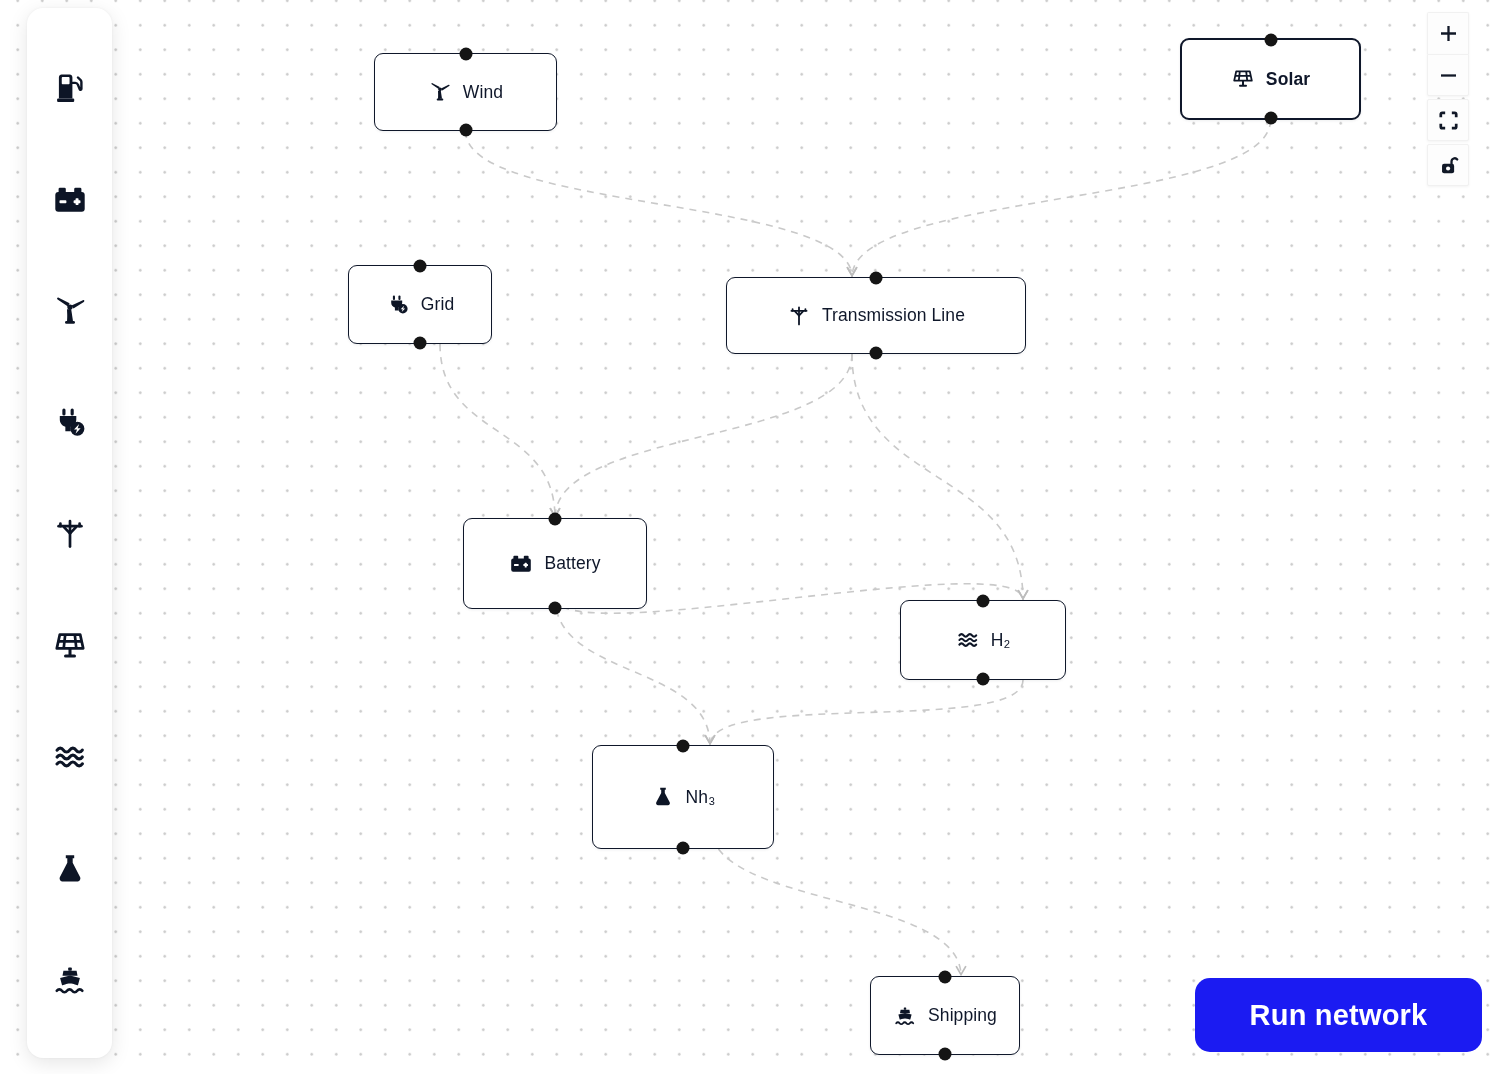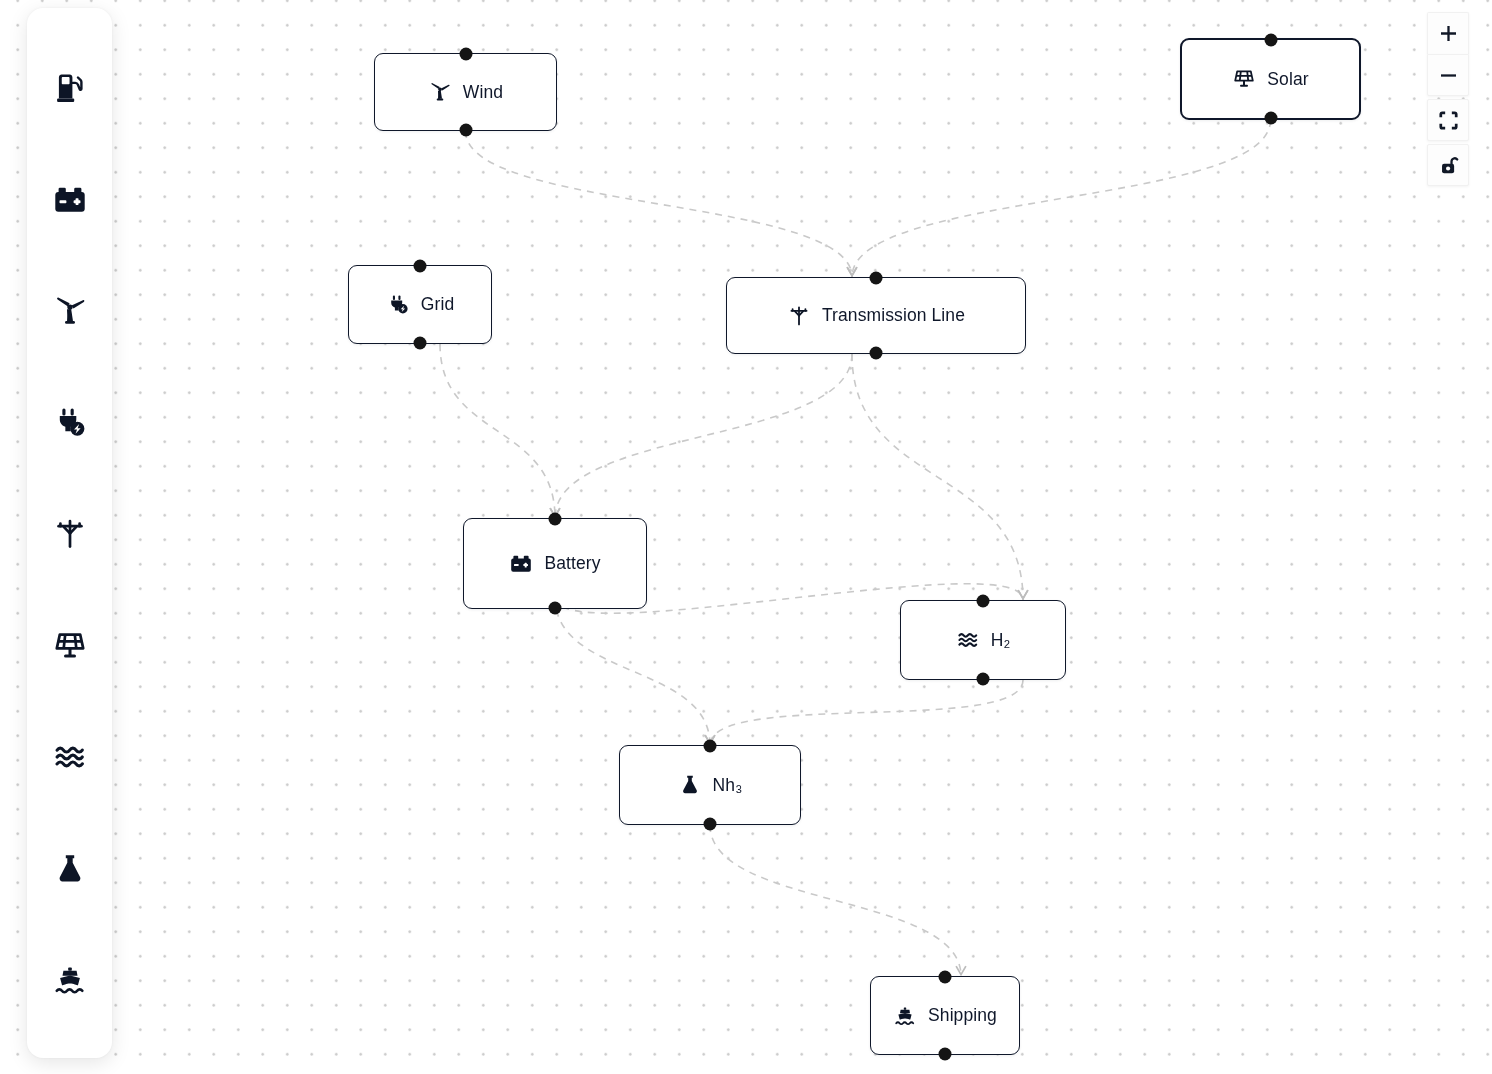--- a/index.html
+++ b/index.html
@@ -11,21 +11,21 @@
   .canvas { position:absolute; inset:0;
     background-image: radial-gradient(circle, #cbcbcb 1.25px, transparent 1.45px);
     background-size: 24.5px 24.5px; background-position: 128px 13px; text-align: center; }
   .edges { position:absolute; inset:0; width:100%; height:100%; }
 
   
   .node { position:absolute; background:#fff; border:1.5px solid #0f172a; border-radius:9px;
     display:flex; align-items:center; justify-content:center; gap:11px;
     font-size:17.5px; font-weight:500; color:#0f172a; cursor:grab;
     box-shadow:0 1px 3px rgba(15,23,42,.07); }
-  .node.selected { border-width:2.6px; }
+  .node.selected { border-width:2.6px;font-weight:bold; }
   .node .lbl { letter-spacing:.1px; }
   .handle { position:absolute; left:50%; top:0; transform:translate(-50%,-50%);
     width:13px; height:13px; border-radius:50%; background:#151515; cursor:crosshair; }
   .handle.b { top:100%; }
 
   
   .sidebar { position:absolute; left:27px; top:8px; width:85px; height:1050px;
     background:#fff; border-radius:16px;
     box-shadow:0 5px 20px rgba(0,0,0,.10), 0 0 3px rgba(0,0,0,.05);
     display:flex; flex-direction:column; align-items:center; justify-content:space-between;
@@ -142,21 +142,21 @@
      <svg width="24" height="24" viewBox="0 0 24 24">
             <g fill="none" stroke="#0d1526" stroke-width="2.1" stroke-linecap="round">
               <path d="M3.4 7.4c1.2-1.7 3-1.7 4.2 0s3 1.7 4.2 0 3-1.7 4.2 0 3 1.7 4.2 0"></path>
               <path d="M3.4 12c1.2-1.7 3-1.7 4.2 0s3 1.7 4.2 0 3-1.7 4.2 0 3 1.7 4.2 0"></path>
               <path d="M3.4 16.6c1.2-1.7 3-1.7 4.2 0s3 1.7 4.2 0 3-1.7 4.2 0 3 1.7 4.2 0"></path>
             </g>
           </svg>
      <span class="lbl">H₂</span>
      <span class="handle b"></span>
    </div>
-        <div class="node " style="left:619px;top:745px;width:182px;height:80px">
+        <div class="node " style="left:592px;top:745px;width:182px;height:104px">
      <span class="handle t"></span>
      <svg width="24" height="24" viewBox="0 0 24 24">
             <path fill="#0d1526" d="M9.2 2.8h5.6v2h-1v3.1l4.9 9.4c.7 1.4-.3 3-1.8 3H7.1c-1.5 0-2.5-1.6-1.8-3l4.9-9.4V4.8h-1v-2z"></path>
           </svg>
      <span class="lbl">Nh₃</span>
      <span class="handle b"></span>
    </div>
         <div class="node " style="left:870px;top:976px;width:150px;height:79px">
      <span class="handle t"></span>
      <svg width="24" height="24" viewBox="0 0 24 24">
@@ -285,13 +285,14 @@
       </button>
       <button class="ctrl  ">
         <svg width="25" height="25" viewBox="0 0 24 24">
           <rect x="5.8" y="10.4" width="11.6" height="9" rx="2" fill="#111827"></rect>
           <circle cx="11.6" cy="14.9" r="2" fill="#fff"></circle>
           <path d="M14.9 10.4V8.2a3.1 3.1 0 0 1 5.5-2" fill="none" stroke="#111827" stroke-width="2.2" stroke-linecap="round"></path>
         </svg>
       </button>
     </div>
 
+  <button class="run-btn" id="run" style="background: rgb(27, 27, 242); color: rgb(255, 255, 255);">Run network</button>
 </div>
 
 </body></html>

